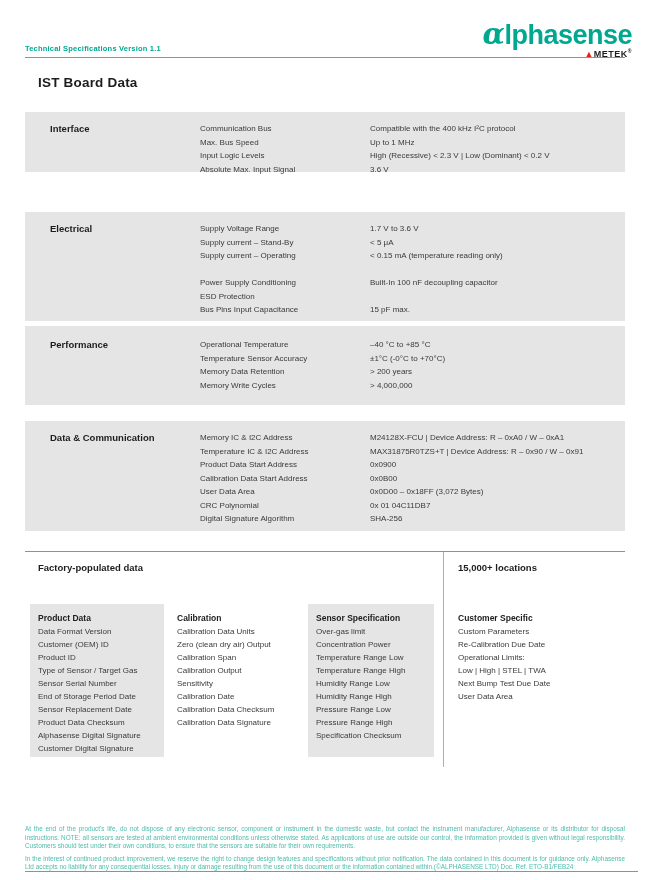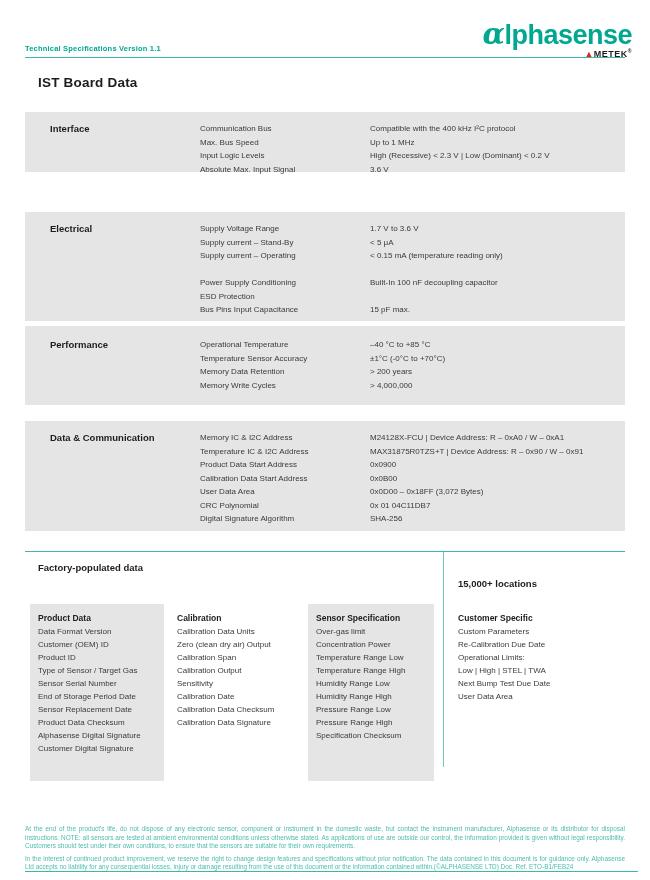--- a/index.html
+++ b/index.html
@@ -36,26 +36,26 @@
   .param { grid-column:2; }
   .value { grid-column:3; white-space:nowrap; }
   .band1 { top:112px; height:60px; }
   .band2 { top:212px; height:109px; }
   .band3 { top:326px; height:79px; padding-top:12px; }
   .band4 { top:421px; height:110px; }
 
   
   .factory-rule { position:absolute; left:25px; top:551px; width:600px; height:1px; background:#3cb9a6; }
   .factory-heading { position:absolute; left:38px; top:562px; font-size:9.5px; font-weight:700; color:#1d1d1b; }
-  .locations-heading { position:absolute; left:458px; top:562px; font-size:9.5px; font-weight:700; color:#1d1d1b;margin-top:16px; }
+  .locations-heading { position:absolute; left:458px; top:562px; font-size:9.5px; font-weight:700; color:#1d1d1b; }
   .v-divider { position:absolute; left:443px; top:552px; width:1px; height:215px; background:#6fccbc; }
 
   .fcol { position:absolute; top:604px; font-size:8px; line-height:13px; color:#3a3a3a; }
   .fcol h3 { font-size:8.5px; font-weight:700; color:#1d1d1b; line-height:13px; }
-  .fcol.shaded { background:#e5e5e5; padding:8px 4px 0 8px; height:177px; }
+  .fcol.shaded { background:#e5e5e5; padding:8px 4px 0 8px; height:153px; }
   .fcol.plain { padding-top:8px; }
   .fcol1 { left:30px; width:134px; }
   .fcol2 { left:177px; width:125px; }
   .fcol3 { left:308px; width:126px; }
   .fcol4 { left:458px; width:160px; }
 
   
   .footer { position:absolute; left:25px; top:825px; width:600px; color:#4dbcab; font-size:6.4px; line-height:8.6px; text-align:justify; }
   .footer p + p { margin-top:4px; }
   .footer-rule { position:absolute; left:25px; top:871px; width:613px; height:1px; background:#3cb9a6; }

